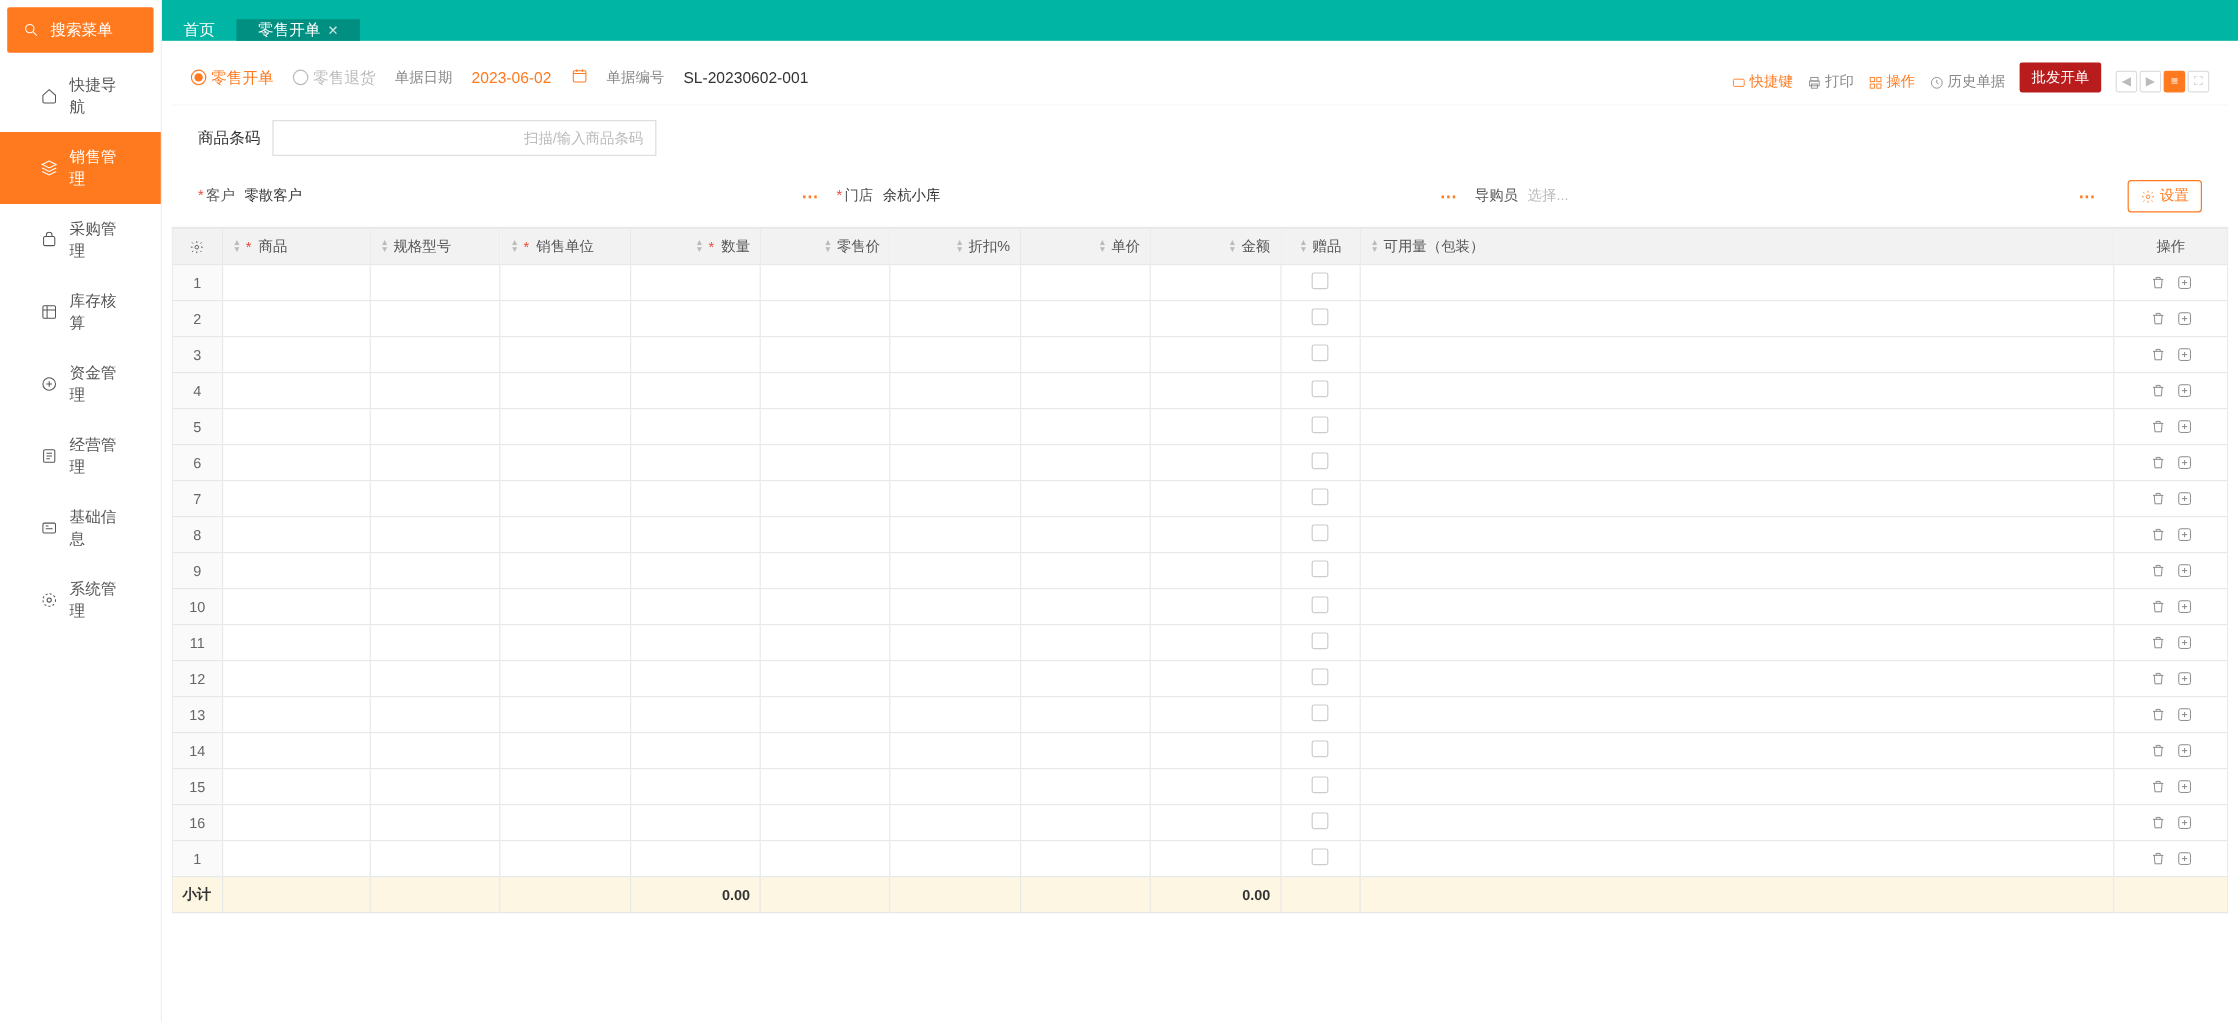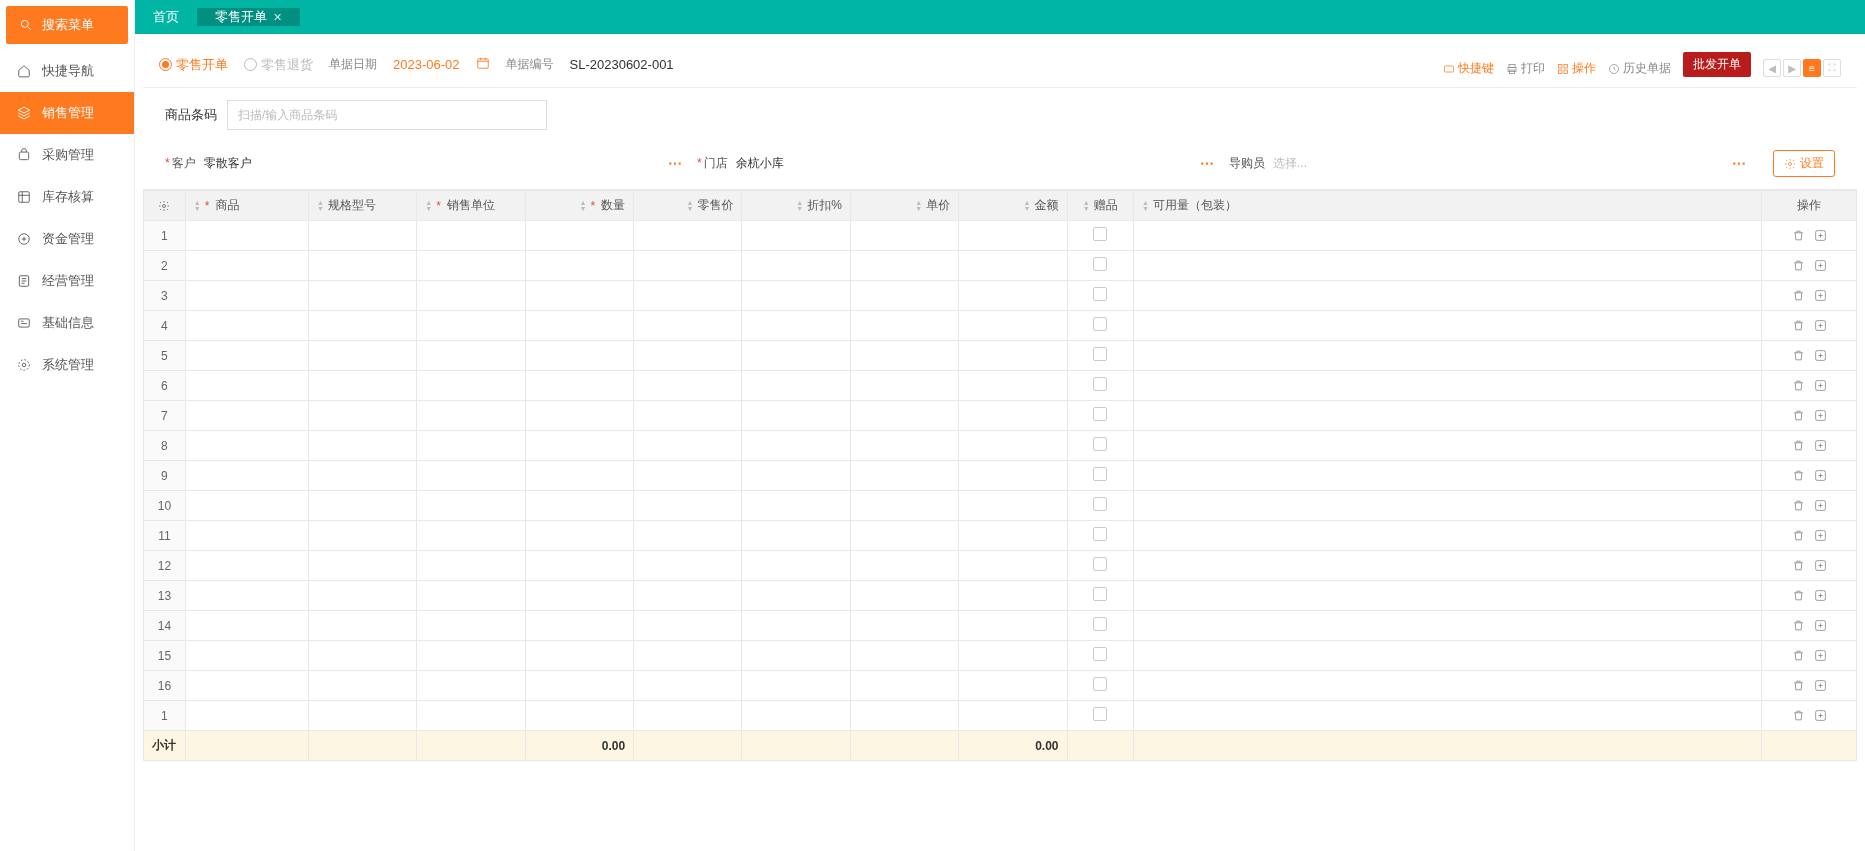--- a/index.html
+++ b/index.html
@@ -2,29 +2,29 @@
 <html><head>
 <meta charset="utf-8">
 <style>
 * { box-sizing: border-box; margin: 0; padding: 0; }
 body { font-family: "Microsoft YaHei", Arial, sans-serif; font-size: 12px; color: #333; background: #fff; overflow: hidden; }
 .app { display: flex; height: 851px; width: 1865px; }
 
 
 .sidebar { width: 135px; background: #fff; border-right: 1px solid #eee; flex-shrink: 0; }
 .search-menu { background: #ff7a1f; color: #fff; padding: 10px 12px; display: flex; align-items: center; gap: 8px; font-size: 13px; margin: 6px; border-radius: 2px; }
-.nav-item { padding: 12px 16px; display: flex; align-items: center; gap: 10px; font-size: 13px; color: #555; cursor: pointer; }
+.nav-item { padding: 12px 34px; display: flex; align-items: center; gap: 10px; font-size: 13px; color: #555; cursor: pointer; }
 .nav-item.active { background: #ff7a1f; color: #fff; }
 .nav-icon { width: 16px; height: 16px; display: inline-flex; align-items: center; justify-content: center; }
 
 
 .main { flex: 1; display: flex; flex-direction: column; min-width: 0; }
 
 
-.topbar { background: #00b5a3; height: 34px; display: flex; align-items: center; }
+.topbar { background: #00b5a3; height: 34px; display: flex; align-items: flex-end; }
 .tab { padding: 0 18px; display: flex; align-items: center; color: #fff; font-size: 13px; cursor: pointer; gap: 6px; }
 .tab.active { background: #008f80; }
 .tab-close { font-size: 11px; opacity: .8; }
 
 
 .content-header { display: flex; align-items: center; padding: 10px 16px; border-bottom: 1px solid #eee; gap: 16px; background:#fff; margin: 8px 8px 0 8px; border-top-left-radius: 4px; border-top-right-radius: 4px;}
 .radio-group { display: flex; gap: 16px; align-items: center; }
 .radio-item { display: flex; align-items: center; gap: 4px; cursor: pointer; font-size: 13px;}
 .radio-dot { width: 13px; height: 13px; border: 1px solid #bbb; border-radius: 50%; display: inline-block; position: relative; }
 .radio-item.checked .radio-dot { border-color: #ff7a1f; }
@@ -39,21 +39,21 @@
 .hdr-link { color: #888; display:flex; align-items:center; gap:3px; font-size:12px; cursor:pointer;}
 .hdr-link.orange { color: #ff7a1f; }
 .batch-btn { background: #b91c1c; color:#fff; padding: 4px 10px; border-radius: 2px; font-size: 12px; cursor:pointer;}
 .nav-arrows { display:flex; align-items:center; gap:2px; color:#bbb; }
 .icon-btn-sm { width: 18px; height: 18px; border:1px solid #ddd; display:inline-flex; align-items:center; justify-content:center; border-radius:2px; cursor:pointer; font-size:10px;}
 .icon-btn-sm.orange { background:#ff7a1f; color:#fff; border-color:#ff7a1f;}
 
 
 .barcode-row { padding: 12px 22px; display:flex; align-items:center; gap: 10px; background:#fff; margin: 0 8px;}
 .barcode-label { font-size: 13px; color:#333;}
-.barcode-input { width: 320px; height: 30px; border: 1px solid #ddd; padding: 0 10px; font-size:12px; }
+.barcode-input { width: 320px; height: 30px; border: 1px solid #ddd; padding: 0 10px; font-size:12px;text-align:right; }
 .barcode-input::placeholder { color:#bbb;}
 
 
 .filter-row { padding: 8px 22px 12px; display:flex; align-items:center; gap: 8px; background:#fff; margin: 0 8px;}
 .filter-group { display:flex; align-items:center; gap:8px; flex:1; }
 .req { color: #e74c3c; margin-right:2px;}
 .filter-label { font-size: 12px; color:#555; white-space:nowrap; }
 .filter-value { font-size: 12px; color:#333; flex:1;}
 .filter-value-container { display:flex; align-items:center; justify-content:space-between; flex:1; border-bottom:1px solid transparent; padding-right:6px;}
 .more-dots { color:#ff7a1f; font-weight:bold; letter-spacing:1px; cursor:pointer; font-size:14px;}

